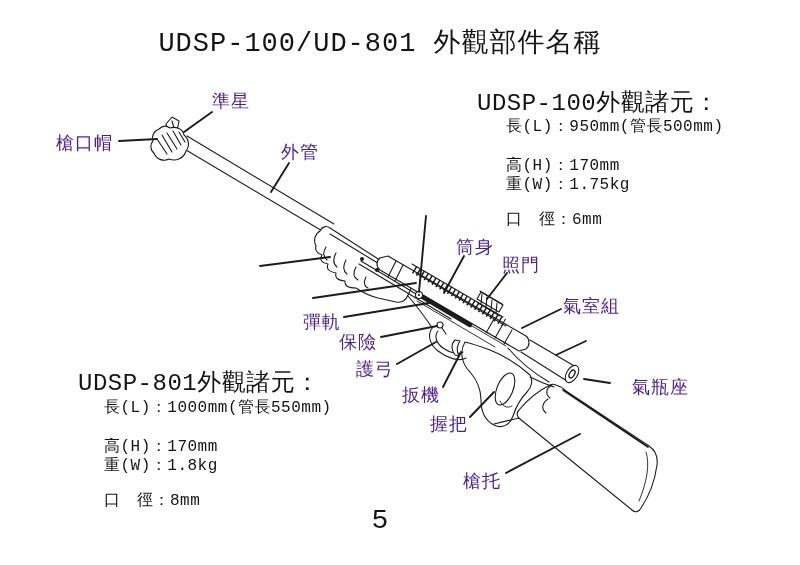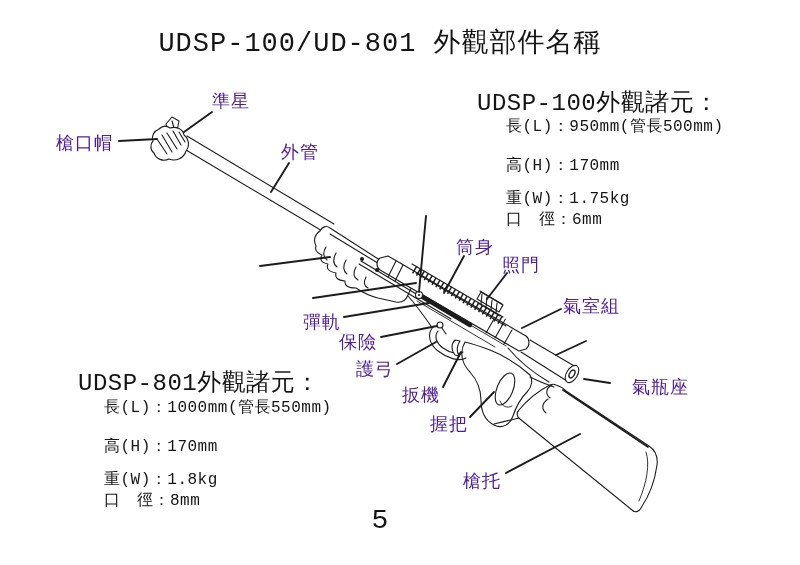--- a/index.html
+++ b/index.html
@@ -16,21 +16,21 @@
   }
   .spec-block{position:absolute;}
   .spec-title{font-size:24px;letter-spacing:0.5px;white-space:nowrap;}
   .spec-line{position:absolute;font-size:16px;letter-spacing:0.5px;white-space:nowrap;}
   #spec-100{left:477px;top:86px;}
   #spec-801{left:78px;top:366px;}
   .spec-lines{position:absolute;left:29px;top:30px;}
   #spec-801 .spec-lines{left:26px;top:31px;}
   .spec-line.l0{top:0px;}
   .spec-line.l1{top:31px;margin-top:8px;}
-  .spec-line.l2{top:72px;}
+  .spec-line.l2{top:58px;}
   .spec-line.l3{top:93px;}
   #page-number{
     position:absolute;left:0;right:0;top:505px;text-align:center;font-size:28px;
   }
   svg{position:absolute;left:0;top:0;}
 </style>
 </head>
 <body>
 
 <div id="page">

